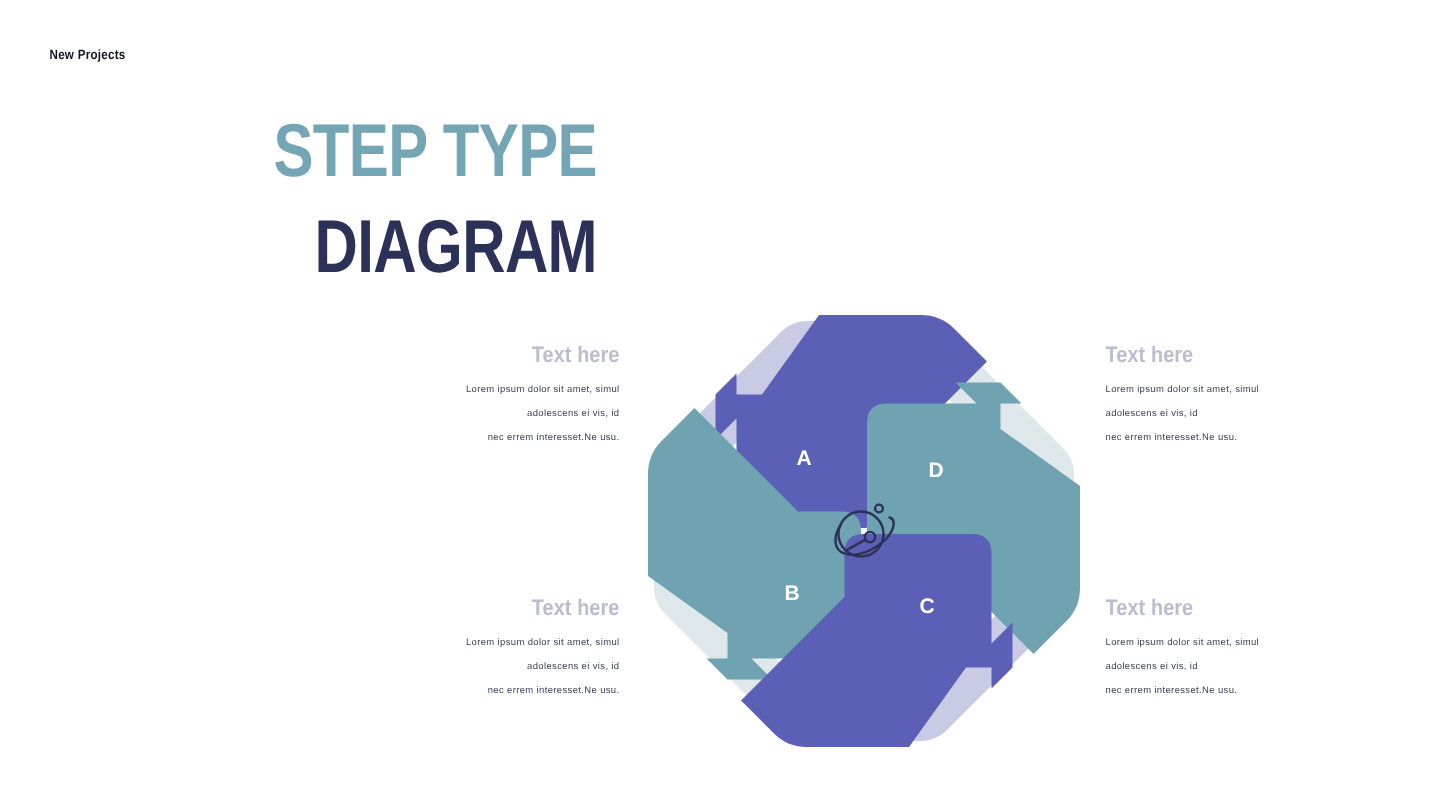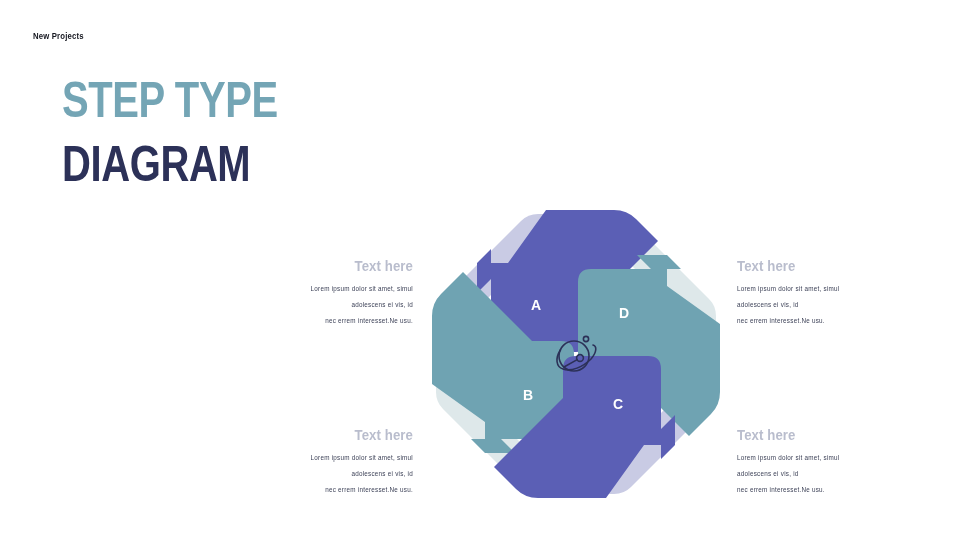--- a/index.html
+++ b/index.html
@@ -37,36 +37,37 @@
     transform-origin: left center;
     white-space: nowrap;
   }
 
   
   .title-block {
     position: absolute;
     left: 62px;
     top: 68px;
     width: 420px;
+    text-align: right;
   }
   .title-line {
     font-family: "Liberation Sans Narrow", "Liberation Sans", sans-serif;
     font-weight: bold;
     font-size: 50px;
     line-height: 64px;
     letter-spacing: -0.5px;
     transform: scaleX(0.80);
     transform-origin: left center;
     white-space: nowrap;
   }
   .title-line.t1 { color: #74A5B5; }
   .title-line.t2 { color: #2C3158; }
 
   
-  .txtgrp { position: absolute; width: 170px; margin-top: 29px; }
+  .txtgrp { position: absolute; width: 170px; }
   .txtgrp .heading {
     font-family: "Liberation Sans Narrow", "Liberation Sans", sans-serif;
     font-weight: bold;
     font-size: 15px;
     line-height: 18px;
     color: #B9BDCD;
     letter-spacing: 0.1px;
     transform: scaleX(0.88);
     margin-bottom: 6px;
     white-space: nowrap;

